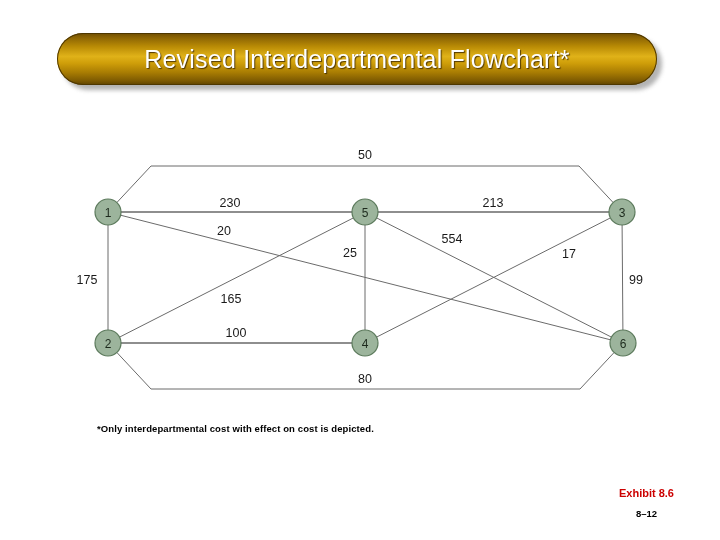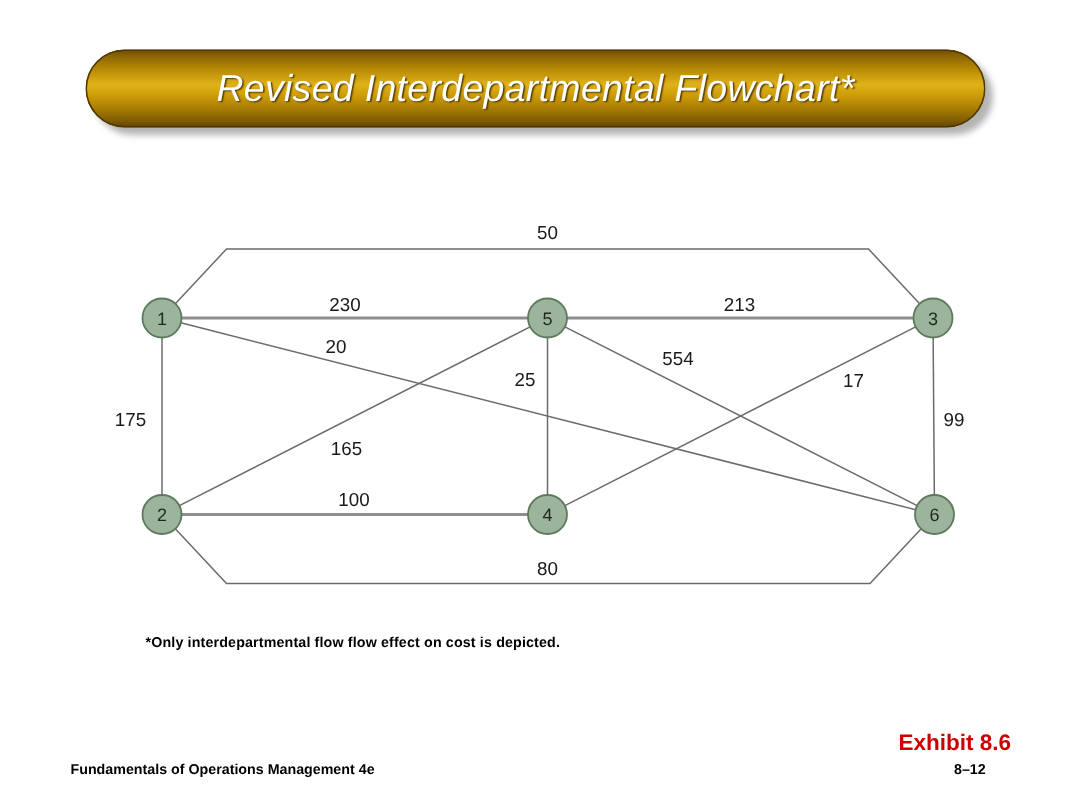--- a/index.html
+++ b/index.html
@@ -16,21 +16,20 @@
     position: relative;
   }
 
   
   #title-banner-wrap {
     position: absolute;
     left: 0;
     top: 0;
     width: 624px;
     height: 110px;
-    font-style: italic;
   }
   #title-shadow {
     position: absolute;
     left: 62px;
     top: 38px;
     width: 600px;
     height: 52px;
     border-radius: 26px;
     background: #9a9a9a;
     filter: blur(2px);
@@ -112,21 +111,21 @@
     font-weight: bold;
     color: #000000;
     letter-spacing: .1px;
   }
 
   
   #exhibit-label {
     position: absolute;
     right: 46px;
     top: 487px;
-    font-size: 15px;
+    font-size: 11px;
     font-weight: bold;
     color: #cc0000;
   }
   #footer-row {
     position: absolute;
     left: 0;
     top: 508px;
     width: 720px;
     height: 16px;
   }
@@ -203,20 +202,19 @@
       <text x="569" y="254" class="edge-label">17</text>
       <text x="350" y="253" class="edge-label">25</text>
       <text x="87" y="280" class="edge-label">175</text>
       <text x="636" y="280" class="edge-label">99</text>
       <text x="231" y="299" class="edge-label">165</text>
       <text x="236" y="333" class="edge-label">100</text>
       <text x="365" y="379" class="edge-label">80</text>
     </g>
 </svg>
 
-<div id="footnote">*Only interdepartmental flow flow effect on cost is depicted.</div>
+<div id="footnote">*Only interdepartmental cost with effect on cost is depicted.</div>
 
 <div id="exhibit-label">Exhibit 8.6</div>
 
 <div id="footer-row">
-  <div id="footer-left">Fundamentals of Operations Management 4e</div>
   <div id="footer-page">8–12</div>
 </div>
 
 </body></html>

